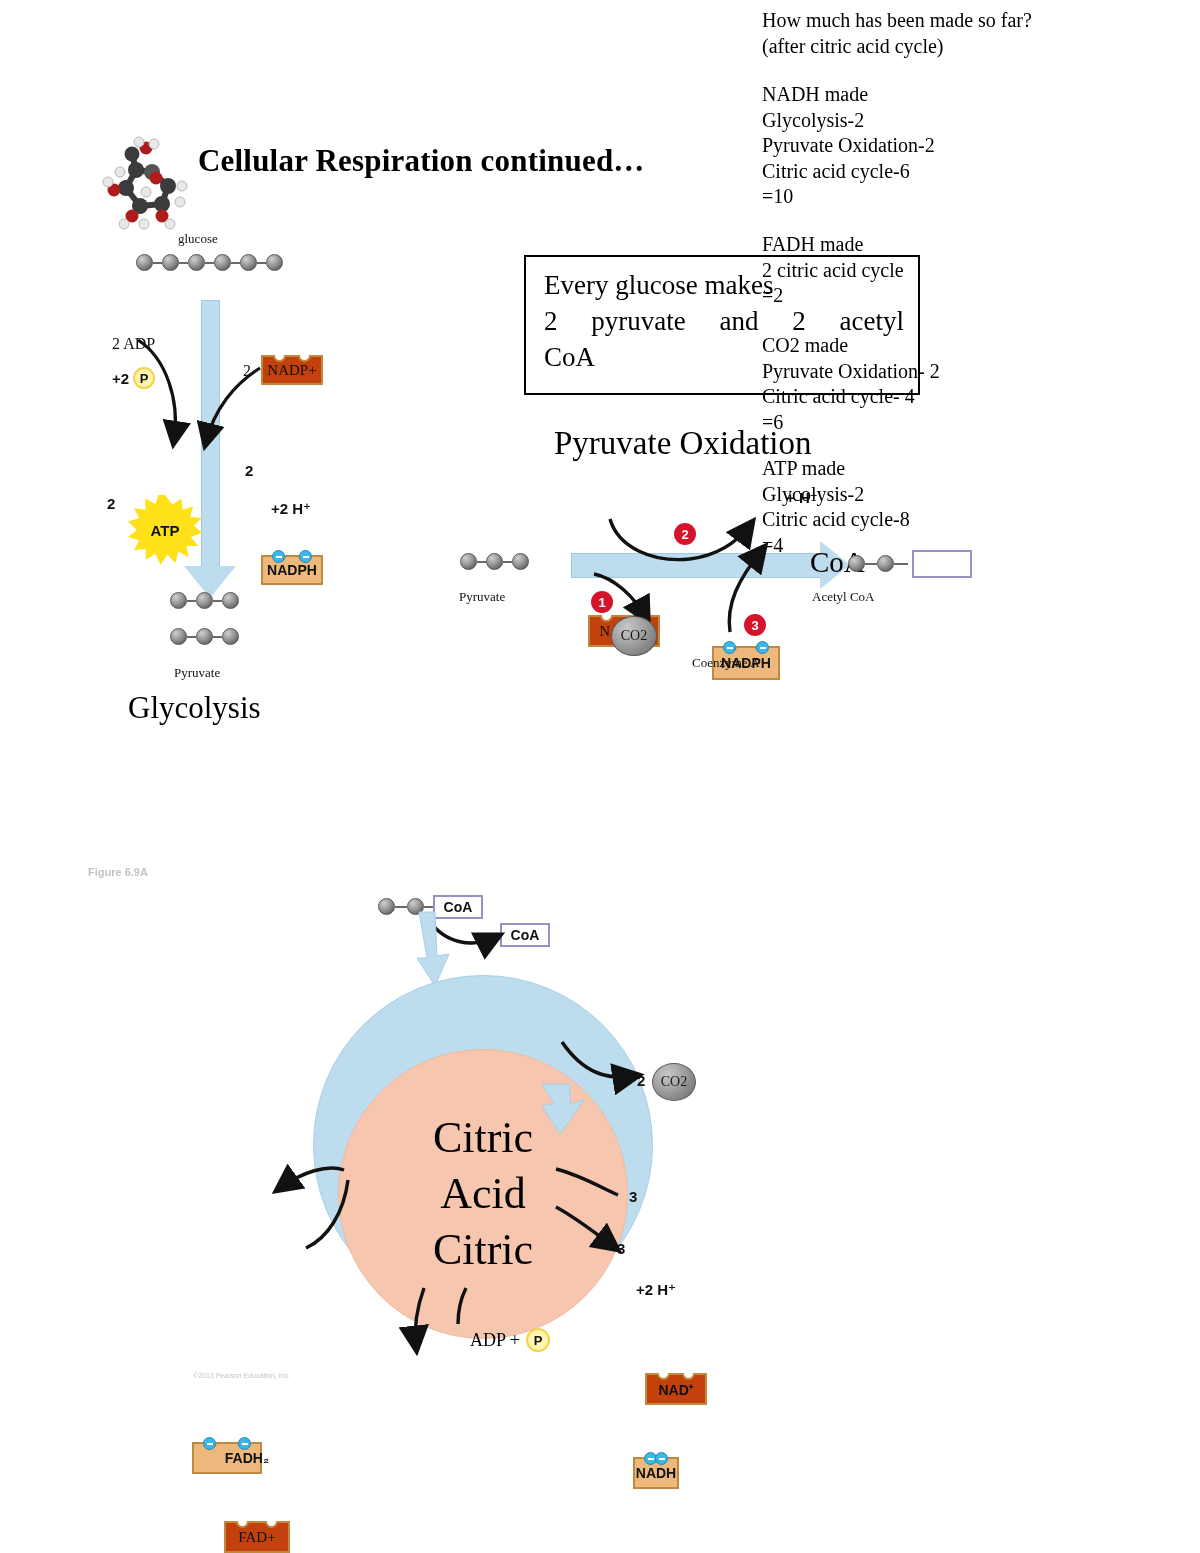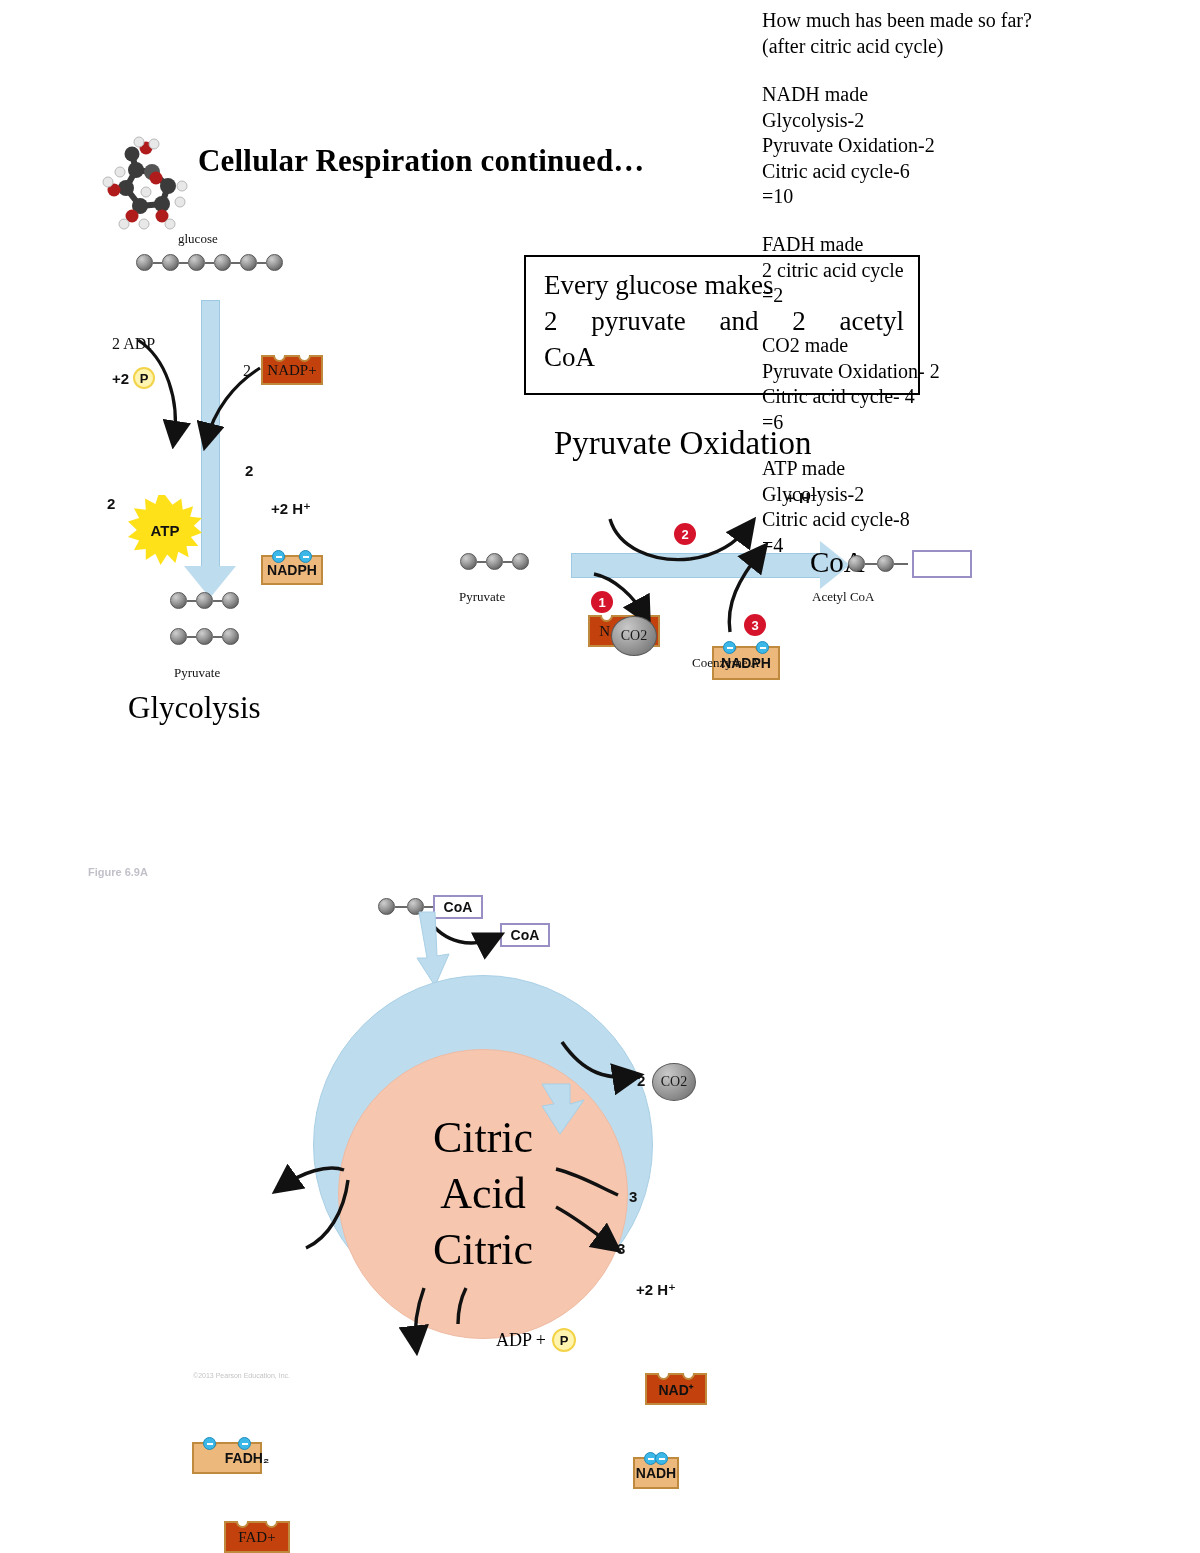--- a/index.html
+++ b/index.html
@@ -628,17 +628,17 @@
         <marker id="ah-bk9" markerWidth="9" markerHeight="9" refX="6" refY="4.5" orient="auto">
           <path d="M0,0 L9,4.5 L0,9 z" fill="#111"></path>
         </marker>
       </defs>
       <path d="M24,0 C16,22 14,40 16,58" fill="none" stroke="#111" stroke-width="3.4" marker-end="url(#ah-bk9)"></path>
       <path d="M66,0 C60,12 58,22 58,36" fill="none" stroke="#111" stroke-width="3.4"></path>
     </svg>
   </div>
 
   <div class="abs" style="left:470px; top:1328px; display:flex; align-items:center; gap:6px;">
-    <span style="font-family:'Liberation Serif',serif;font-size:18px;margin-left:26px;">ADP +</span>
+    <span style="font-family:'Liberation Serif',serif;font-size:18px;">ADP +</span>
     <span class="pcircle" style="width:24px;height:24px;font-size:13px;">P</span>
   </div>
 
 </div>
 
 </body></html>

